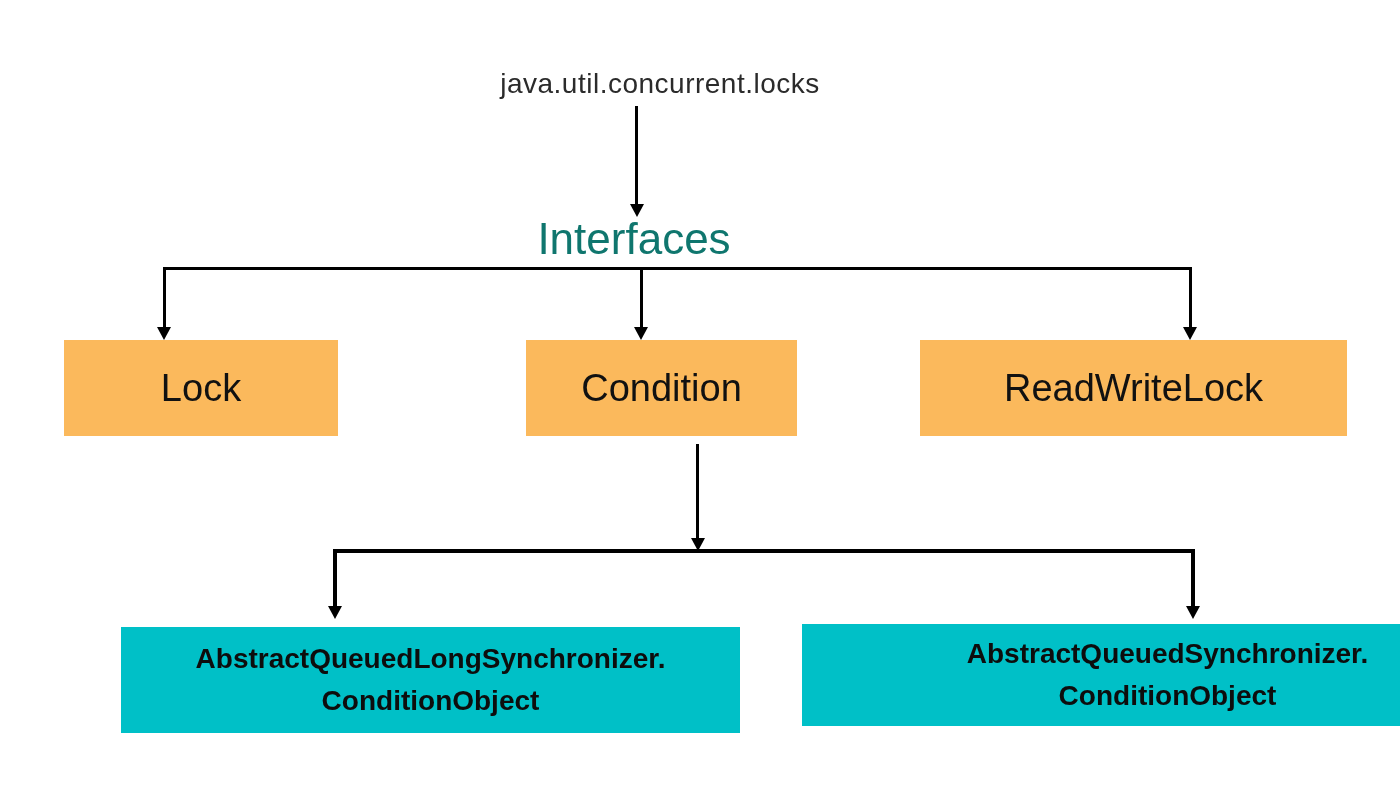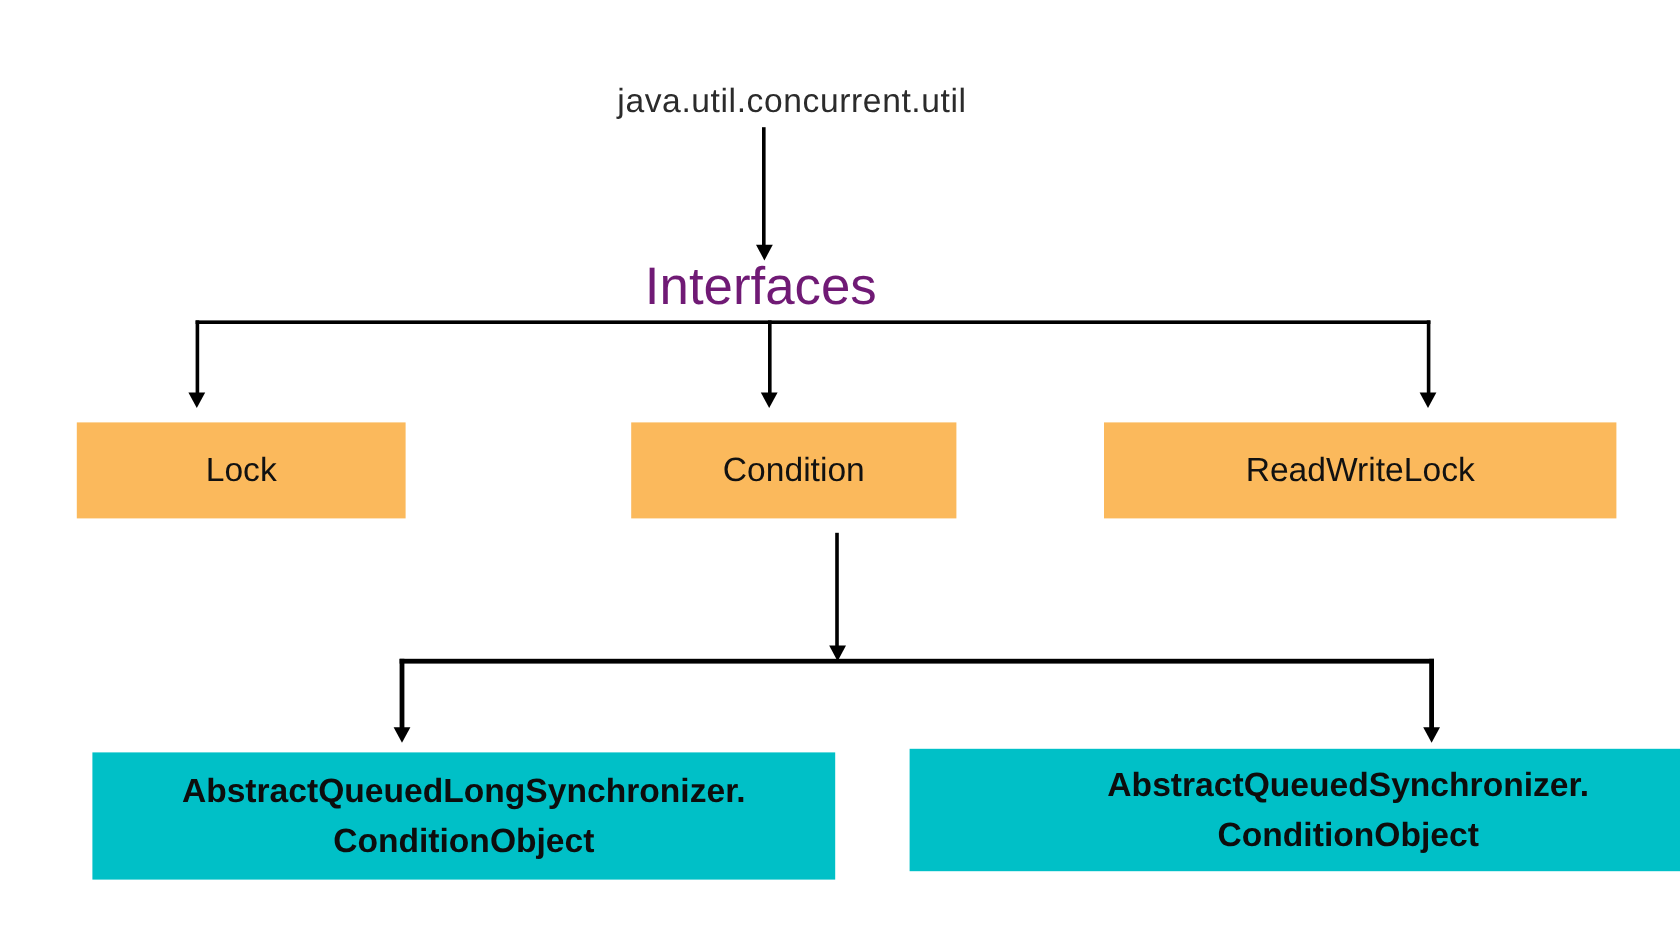--- a/index.html
+++ b/index.html
@@ -29,21 +29,21 @@
     font-weight: 300;
     letter-spacing: 0.5px;
     color: #2b2b2b;
   }
   .root-label {
     left: 434px;
     top: 214px;
     width: 400px;
     font-size: 44px;
     font-weight: 400;
-    color: #701a75;
+    color: #0f766e;
   }
   .vline, .hline {
     position: absolute;
     background: #000000;
   }
   .arrowhead-down {
     position: absolute;
     width: 0;
     height: 0;
     border-left: 7px solid transparent;
@@ -52,39 +52,40 @@
   }
   .node {
     position: absolute;
     display: flex;
     align-items: center;
     justify-content: center;
     text-align: center;
     color: #111111;
   }
   .iface-node {
-    top: 352px;
-    height: 80px;
-    font-size: 28px;
+    top: 340px;
+    height: 96px;
+    font-size: 38px;
     font-weight: 400;
   }
   .impl-node {
     font-size: 28px;
     font-weight: 700;
     flex-direction: column;
     line-height: 42px;
     color: #0d0d0d;
+    margin-left: 44px;
   }
 </style>
 </head>
 <body>
 
 <div class="canvas">
 
-  <div class="label package-label">java.util.concurrent.util</div>
+  <div class="label package-label">java.util.concurrent.locks</div>
 
   <div class="vline" style="left:635px; top:106px; width:3px; height:100px;"></div>
   <div class="arrowhead-down" style="left:630px; top:204px;"></div>
 
   <div class="label root-label">Interfaces</div>
 
   <div class="hline" style="left:163px; top:267px; width:1029px; height:3px;"></div>
 
   <div class="vline" style="left:163px; top:267px; width:3px; height:61px;"></div>
   <div class="arrowhead-down" style="left:157px; top:327px;"></div>

